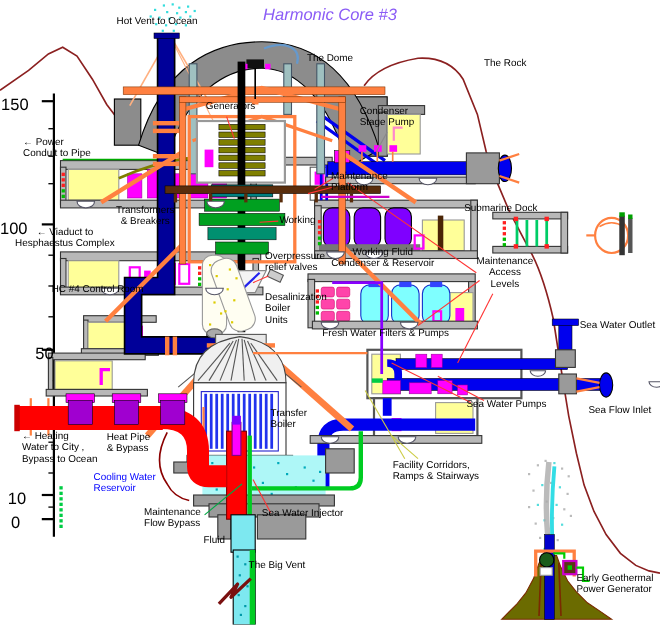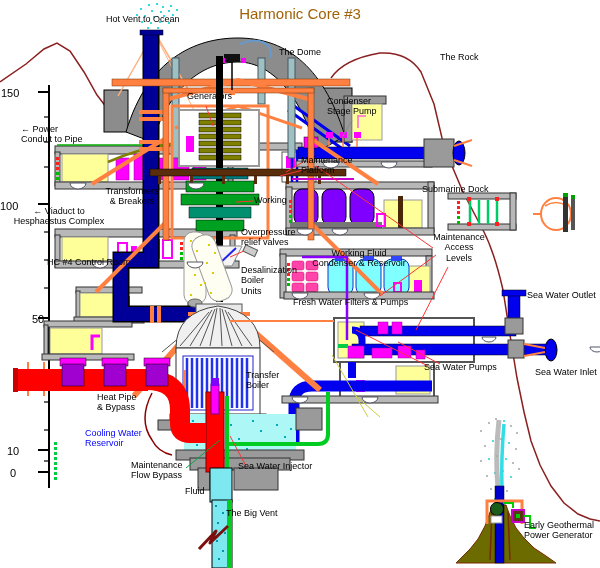--- a/index.html
+++ b/index.html
@@ -1,23 +1,23 @@
 <!DOCTYPE html>
 <html><head>
 <meta charset="utf-8">
 <style>
   html,body{margin:0;padding:0;background:#fff;}
   #page{position:relative;width:600px;height:568px;background:#fff;overflow:hidden;
         font-family:"Liberation Sans",sans-serif;}
   .title{position:absolute;top:5px;left:0;right:0;text-align:center;
-         font-size:15px;color:#a16207;}
+         font-size:15px;color:#8b5cf6;font-style:italic;}
   .lbl{position:absolute;font-size:9px;line-height:1.15;color:#000;white-space:pre-line;}
   .lbl.c{text-align:center;}
   .lbl.blue{color:#0000ff;}
-  .tick{position:absolute;font-size:11px;color:#000;}
+  .tick{position:absolute;font-size:15px;color:#000;}
   svg{position:absolute;left:0;top:0;}
 </style>
 </head>
 <body>
 
 <div id="page">
 
 <svg width="600" height="568" viewBox="0 0 600 568">
 
   <g stroke="#8b2020" stroke-width="1.5" fill="none">
@@ -628,37 +628,42 @@
   <div class="lbl c" style="left:79px;top:186px;width:106px;">Transformers
 &amp; Breakers</div>
   <div class="lbl" style="left:301px;top:155px;">Maintenance
 Platform</div>
   <div class="lbl" style="left:422px;top:184px;">Submarine Dock</div>
   <div class="lbl" style="left:254px;top:195px;">Working</div>
   <div class="lbl c" style="left:2px;top:206px;width:114px;">←  Viaduct to
 Hesphaestus Complex</div>
   <div class="lbl" style="left:241px;top:227px;">Overpressure
 relief valves</div>
-  <div class="lbl c" style="left:299px;top:224px;width:120px;margin-top:24px;">Working Fluid
+  <div class="lbl c" style="left:288px;top:224px;width:120px;">Working Fluid
 Condenser  &amp;  Reservoir</div>
   <div class="lbl c" style="left:428px;top:232px;width:62px;">Maintenance
 Access
 Levels</div>
   <div class="lbl" style="left:47px;top:257px;">HC #4  Control Room</div>
   <div class="lbl" style="left:241px;top:265px;">Desalinization
 Boiler
 Units</div>
   <div class="lbl" style="left:293px;top:297px;">Fresh Water Filters &amp; Pumps</div>
   <div class="lbl" style="left:527px;top:290px;">Sea Water Outlet</div>
+  <div class="lbl" style="left:20px;top:391px;">←  Heating
+Water to City ,
+Bypass to Ocean</div>
   <div class="lbl" style="left:97px;top:392px;">Heat Pipe
 &amp; Bypass</div>
   <div class="lbl" style="left:246px;top:370px;">Transfer
 Boiler</div>
   <div class="lbl" style="left:424px;top:362px;">Sea Water Pumps</div>
-  <div class="lbl" style="left:535px;top:367px;">Sea Water Inlet</div>
+  <div class="lbl" style="left:535px;top:367px;">Sea Flow Inlet</div>
+  <div class="lbl" style="left:357px;top:417px;">Facility Corridors,
+Ramps &amp; Stairways</div>
   <div class="lbl blue" style="left:85px;top:428px;">Cooling Water
 Reservoir</div>
   <div class="lbl" style="left:131px;top:460px;">Maintenance
 Flow Bypass</div>
   <div class="lbl" style="left:238px;top:461px;">Sea Water Injector</div>
   <div class="lbl" style="left:185px;top:486px;">Fluid</div>
   <div class="lbl" style="left:226px;top:508px;">The Big Vent</div>
   <div class="lbl" style="left:524px;top:520px;">Early Geothermal
 Power Generator</div>
 

